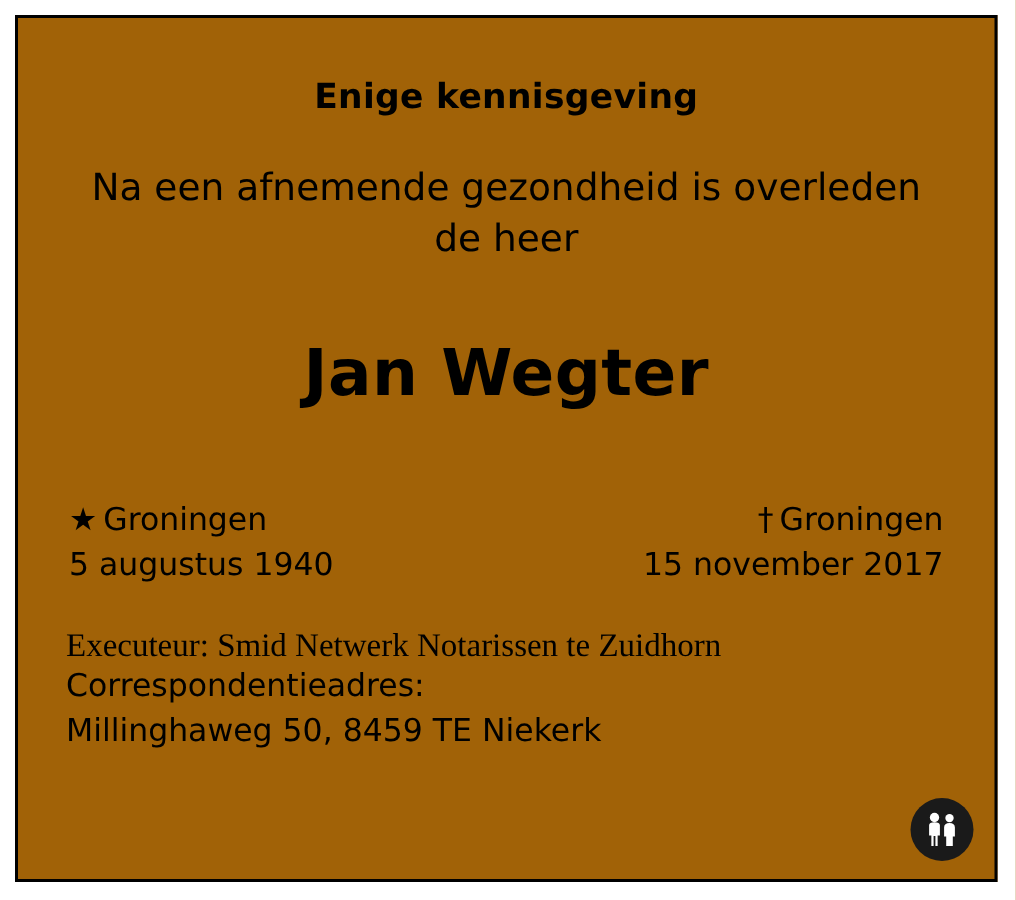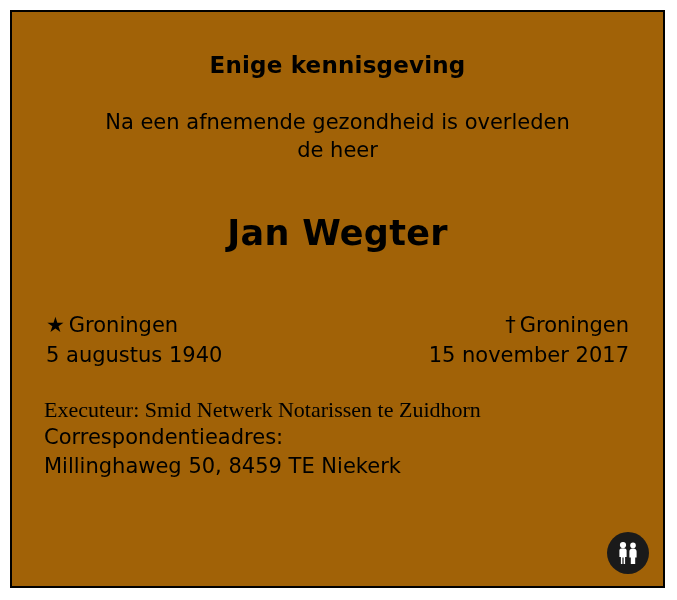--- a/index.html
+++ b/index.html
@@ -33,31 +33,31 @@
   }
   .headline {
     text-align: center;
     font-weight: bold;
     font-size: 23px;
     letter-spacing: 0.2px;
     margin-top: 12px;
   }
   .intro {
     text-align: center;
-    font-size: 21px;
+    font-size: 25px;
     line-height: 1.35;
     margin-top: 30px;
   }
   .intro .line2 {
     display: block;
   }
   .name {
     text-align: center;
     font-weight: bold;
-    font-size: 35px;
+    font-size: 43px;
     margin-top: 48px;
     letter-spacing: 0.3px;
   }
   .dates {
     margin-top: 57px;
     display: flex;
     justify-content: space-between;
     align-items: flex-start;
     font-size: 21px;
     line-height: 1.45;

